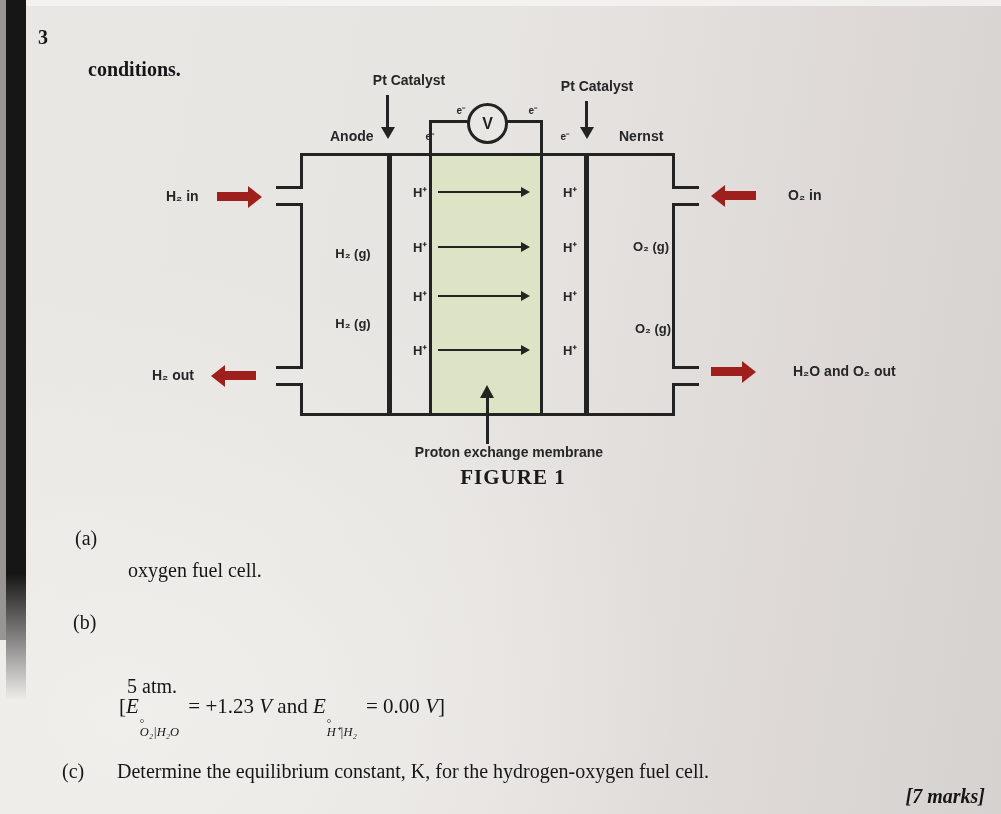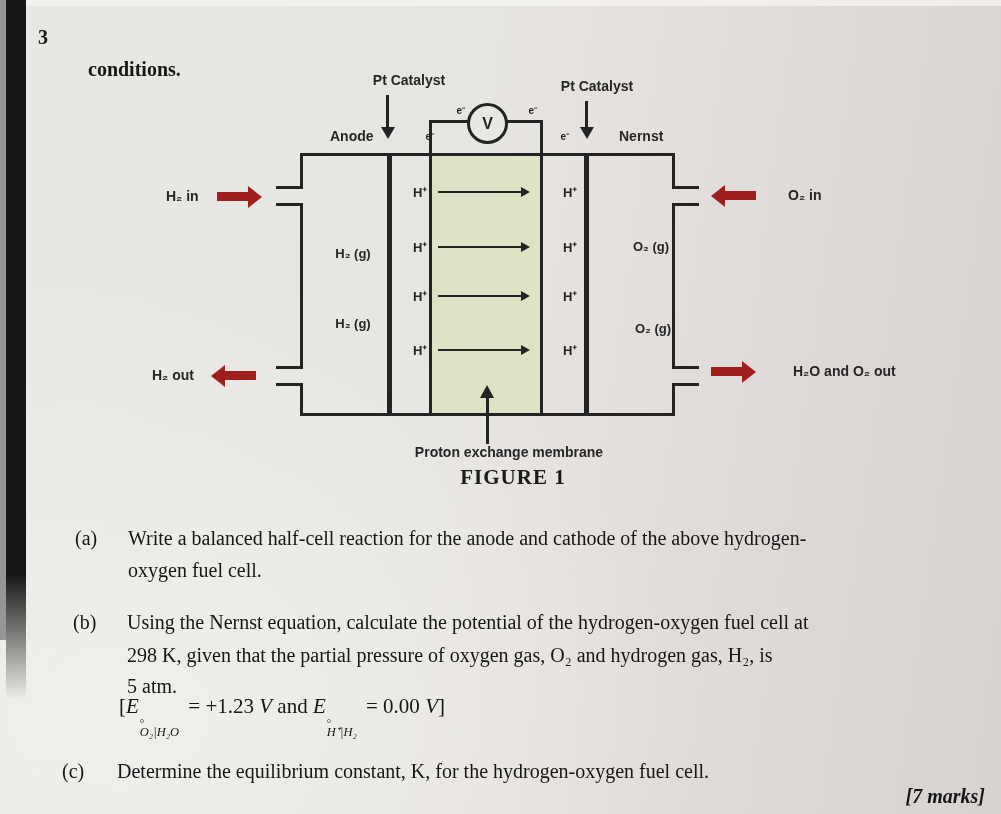--- a/index.html
+++ b/index.html
@@ -147,26 +147,23 @@
     <div class="abs dlab f14" style="left:781px;top:363px;">H₂O and O₂ out</div>
 
     <div class="abs ln" style="left:486px;top:398px;width:3px;height:46px;"></div>
     <div class="abs head-up" style="left:480px;top:385px;"></div>
     <div class="abs dlab f14 cx" style="left:497px;top:444px;">Proton exchange membrane</div>
 
     <div class="abs figcap cx" style="left:504px;top:465px;margin-left:9px;">FIGURE 1</div>
   </div>
 
   <div class="abs ser" style="left:75px;top:527px;">(a)</div>
-  <div class="abs ser" style="left:128px;top:527px;">Write a balanced half-cell reaction for the anode and cathode of the above hydrogen-</div>
   <div class="abs ser" style="left:128px;top:559px;">oxygen fuel cell.</div>
 
   <div class="abs ser" style="left:73px;top:611px;">(b)</div>
-  <div class="abs ser" style="left:127px;top:611px;">Using the Nernst equation, calculate the potential of the hydrogen-oxygen fuel cell at</div>
-  <div class="abs ser" style="left:127px;top:644px;">298 K, given that the partial pressure of oxygen gas, O₂ and hydrogen gas, H₂, is</div>
   <div class="abs ser" style="left:127px;top:675px;">5 atm.</div>
 
   <div class="abs equation" style="left:119px;top:694px;">
     <span>[</span><span class="it">E</span><span class="supsub">
         <span>°</span>
         <span>O₂|H₂O</span>
       </span>
     <span>= +1.23</span>
     <span class="it">V</span>
     <span>and</span>

